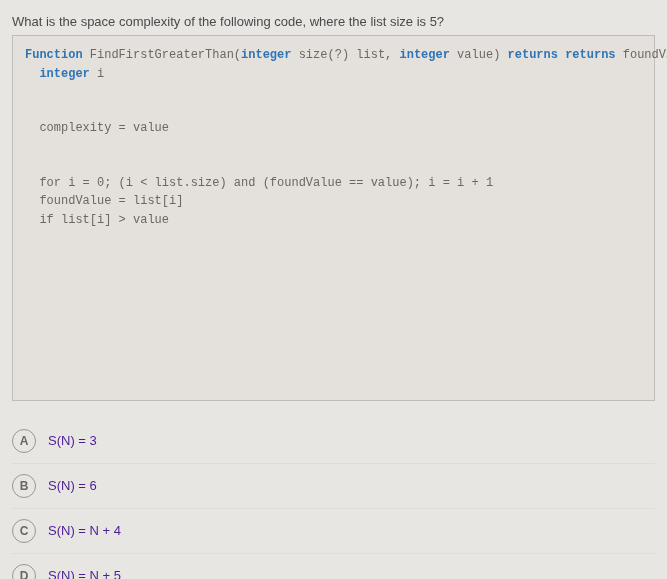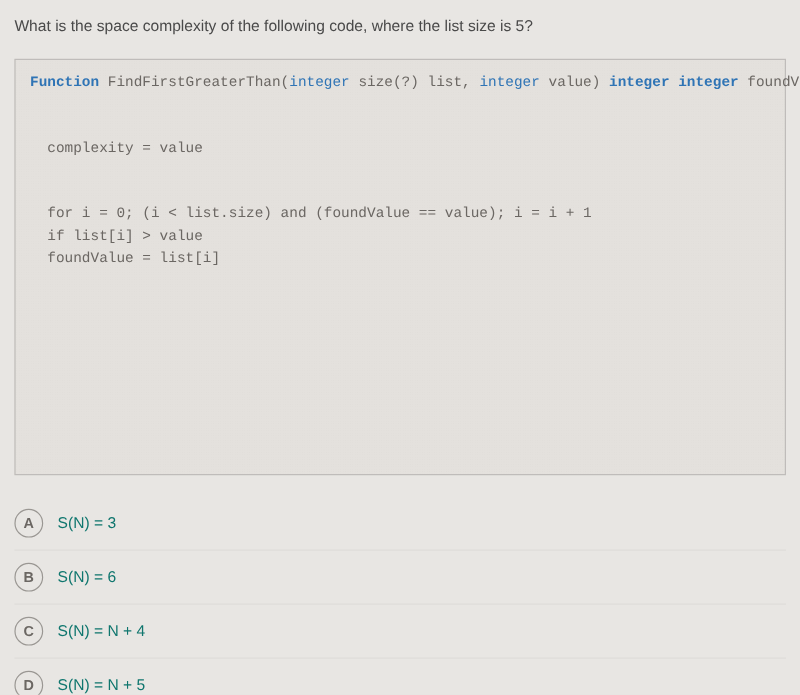--- a/index.html
+++ b/index.html
@@ -9,39 +9,39 @@
     width: 667px;
     height: 579px;
     overflow: hidden;
   }
   .container {
     padding: 14px 12px 0 12px;
   }
   .question-text {
     font-size: 13px;
     color: #4a4a4a;
-    margin-bottom: 20px;
+    margin-bottom: 6px;
   }
   .code-block {
     background: #e4e1dd;
     border-top: 1px solid #bfbcba;
     border-left: 1px solid #bfbcba;
     border-right: 1px solid #bfbcba;
     border-bottom: 1px solid #bfbcba;
     padding: 10px 12px 170px 12px;
     font-family: 'Courier New', Courier, monospace;
     font-size: 12px;
     line-height: 1.55;
     color: #6b6763;
     background-image: radial-gradient(rgba(0,0,0,0.02) 0.5px, transparent 0.5px);
     background-size: 2px 2px;
   }
   .code-line { white-space: pre; }
   .kw { color: #2f74b5; font-weight: bold; }
-  .type { color: #2f74b5; }
+  .type { color: #2f74b5; font-weight: bold; }
   .gap { height: 36px; }
   .answers {
     margin-top: 18px;
   }
   .answer-row {
     display: flex;
     align-items: center;
     padding: 10px 0;
     border-bottom: 1px solid rgba(0,0,0,0.04);
   }
@@ -55,38 +55,39 @@
     align-items: center;
     justify-content: center;
     font-size: 12px;
     font-weight: bold;
     color: #6b6763;
     margin-right: 12px;
     background: #e8e6e3;
   }
   .answer-text {
     font-size: 13px;
-    color: #0f766e;
+    color: #4c1d95;
   }
 </style>
 </head>
 <body>
 
 <div class="container">
 
   <div class="question-text">What is the space complexity of the following code, where the list size is 5?</div>
 
   <div class="code-block">
-    <div class="code-line"><span class="kw">Function</span><span> FindFirstGreaterThan(</span><span class="type">integer</span><span> size(?) list, </span><span class="type">integer</span><span> value) </span><span class="kw">integer integer</span><span> foundValue</span></div>
+    <div class="code-line"><span class="kw">Function</span><span> FindFirstGreaterThan(</span><span class="type">integer</span><span> size(?) list, </span><span class="type">integer</span><span> value) </span><span class="kw">returns returns</span><span> foundValue</span></div>
+    <div class="code-line"><span class="type">  integer</span><span> i</span></div>
     <div class="gap"></div>
     <div class="code-line">  complexity = value</div>
     <div class="gap"></div>
     <div class="code-line">  for i = 0; (i &lt; list.size) and (foundValue == value); i = i + 1</div>
+    <div class="code-line">  foundValue = list[i]</div>
     <div class="code-line">  if list[i] &gt; value</div>
-    <div class="code-line">  foundValue = list[i]</div>
   </div>
 
   <div class="answers">
     <div class="answer-row">
       <div class="badge">A</div>
       <div class="answer-text">S(N) = 3</div>
     </div>
     <div class="answer-row">
       <div class="badge">B</div>
       <div class="answer-text">S(N) = 6</div>

